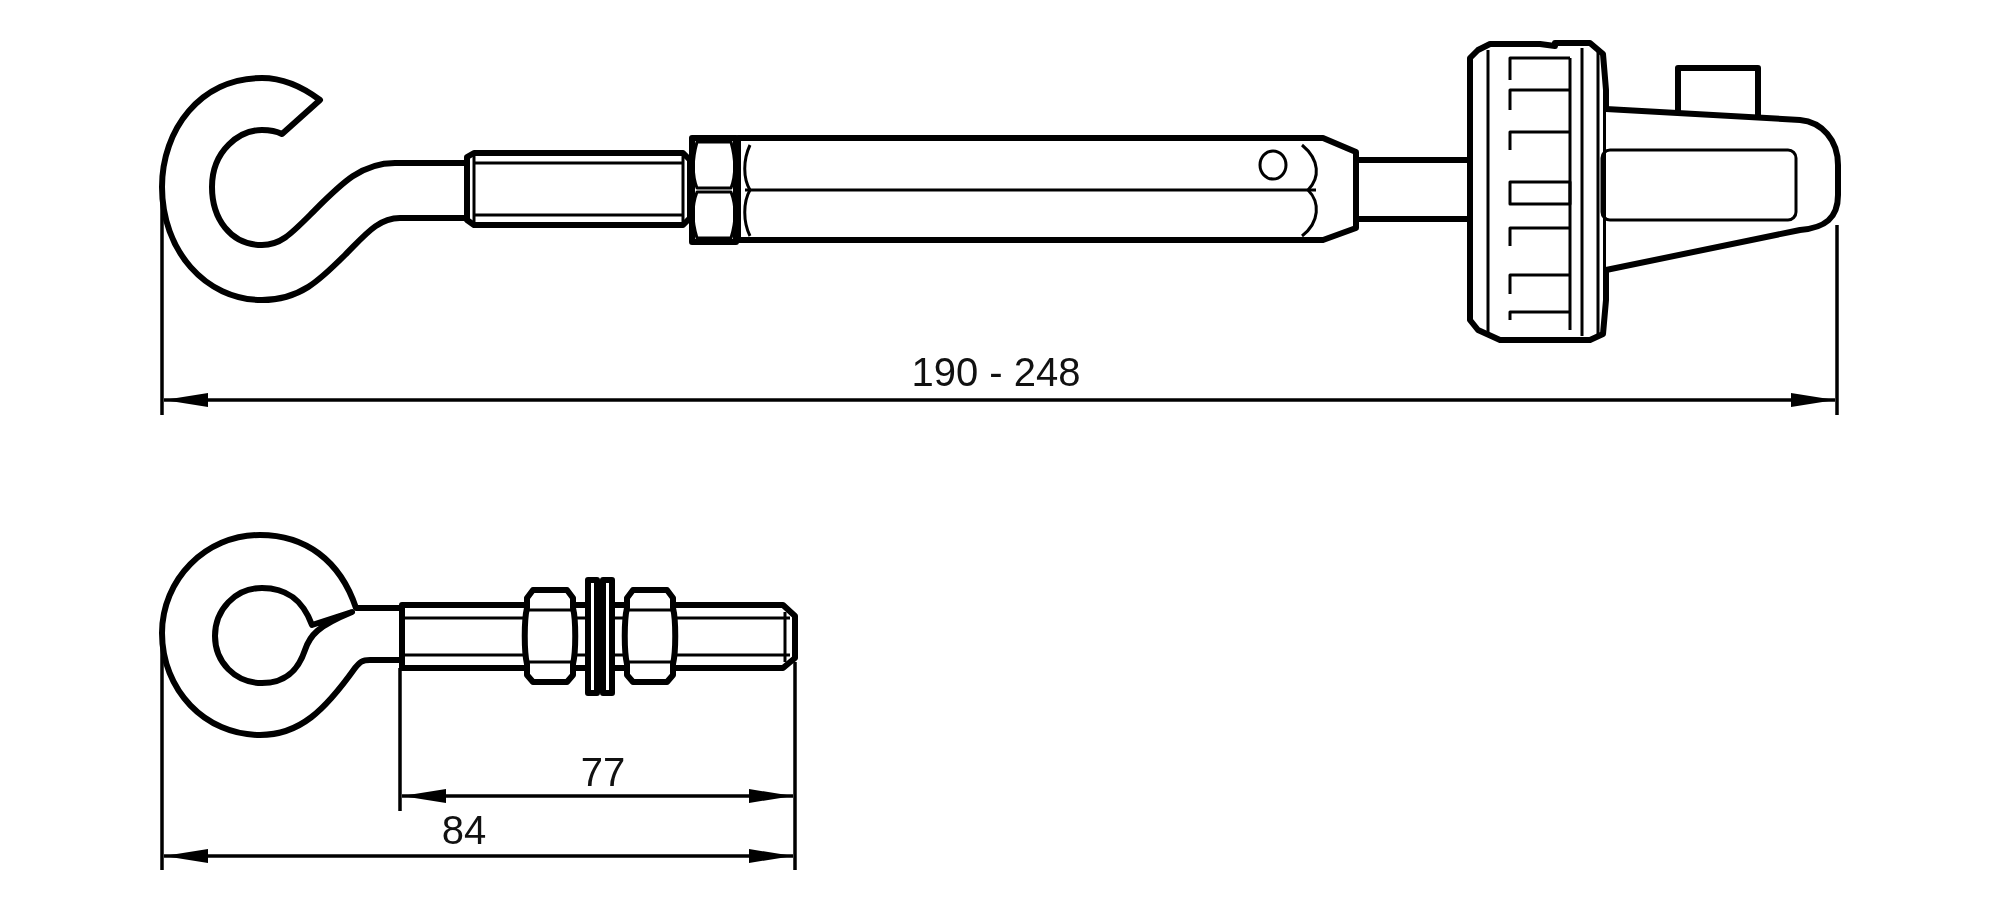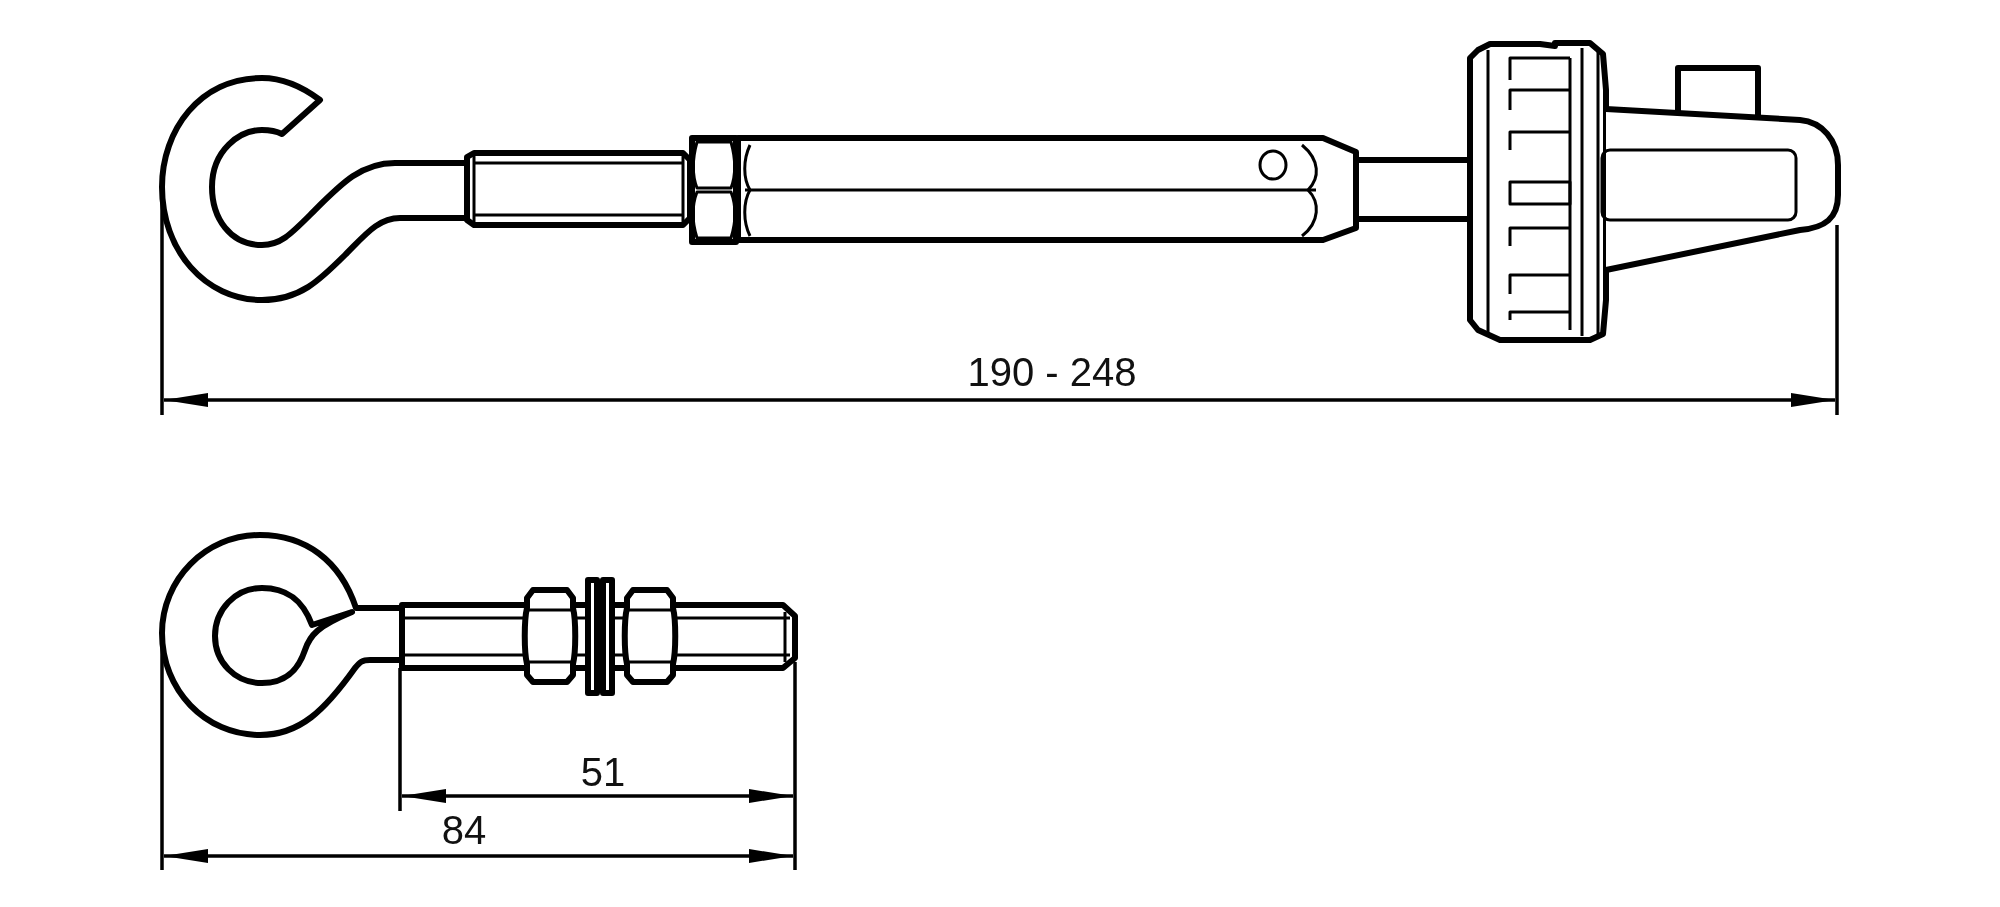--- a/index.html
+++ b/index.html
@@ -162,17 +162,17 @@
     <g>
       <line class="ext" x1="162" y1="635" x2="162" y2="870"></line>
       <line class="ext" x1="795" y1="662" x2="795" y2="870"></line>
       <line class="dim" x1="164" y1="856" x2="793" y2="856"></line>
       <polygon class="arrow" points="164,856 208,849 208,863"></polygon>
       <polygon class="arrow" points="793,856 749,849 749,863"></polygon>
     </g>
   </g>
 </svg>
 
-<div class="dim-label" style="left:1052px; top:352px;">190 - 248</div>
+<div class="dim-label" style="left:996px; top:352px;">190 - 248</div>
 
-<div class="dim-label" style="left:603px; top:752px;">51</div>
+<div class="dim-label" style="left:603px; top:752px;">77</div>
 
 <div class="dim-label" style="left:464px; top:810px;">84</div>
 
 </body></html>

